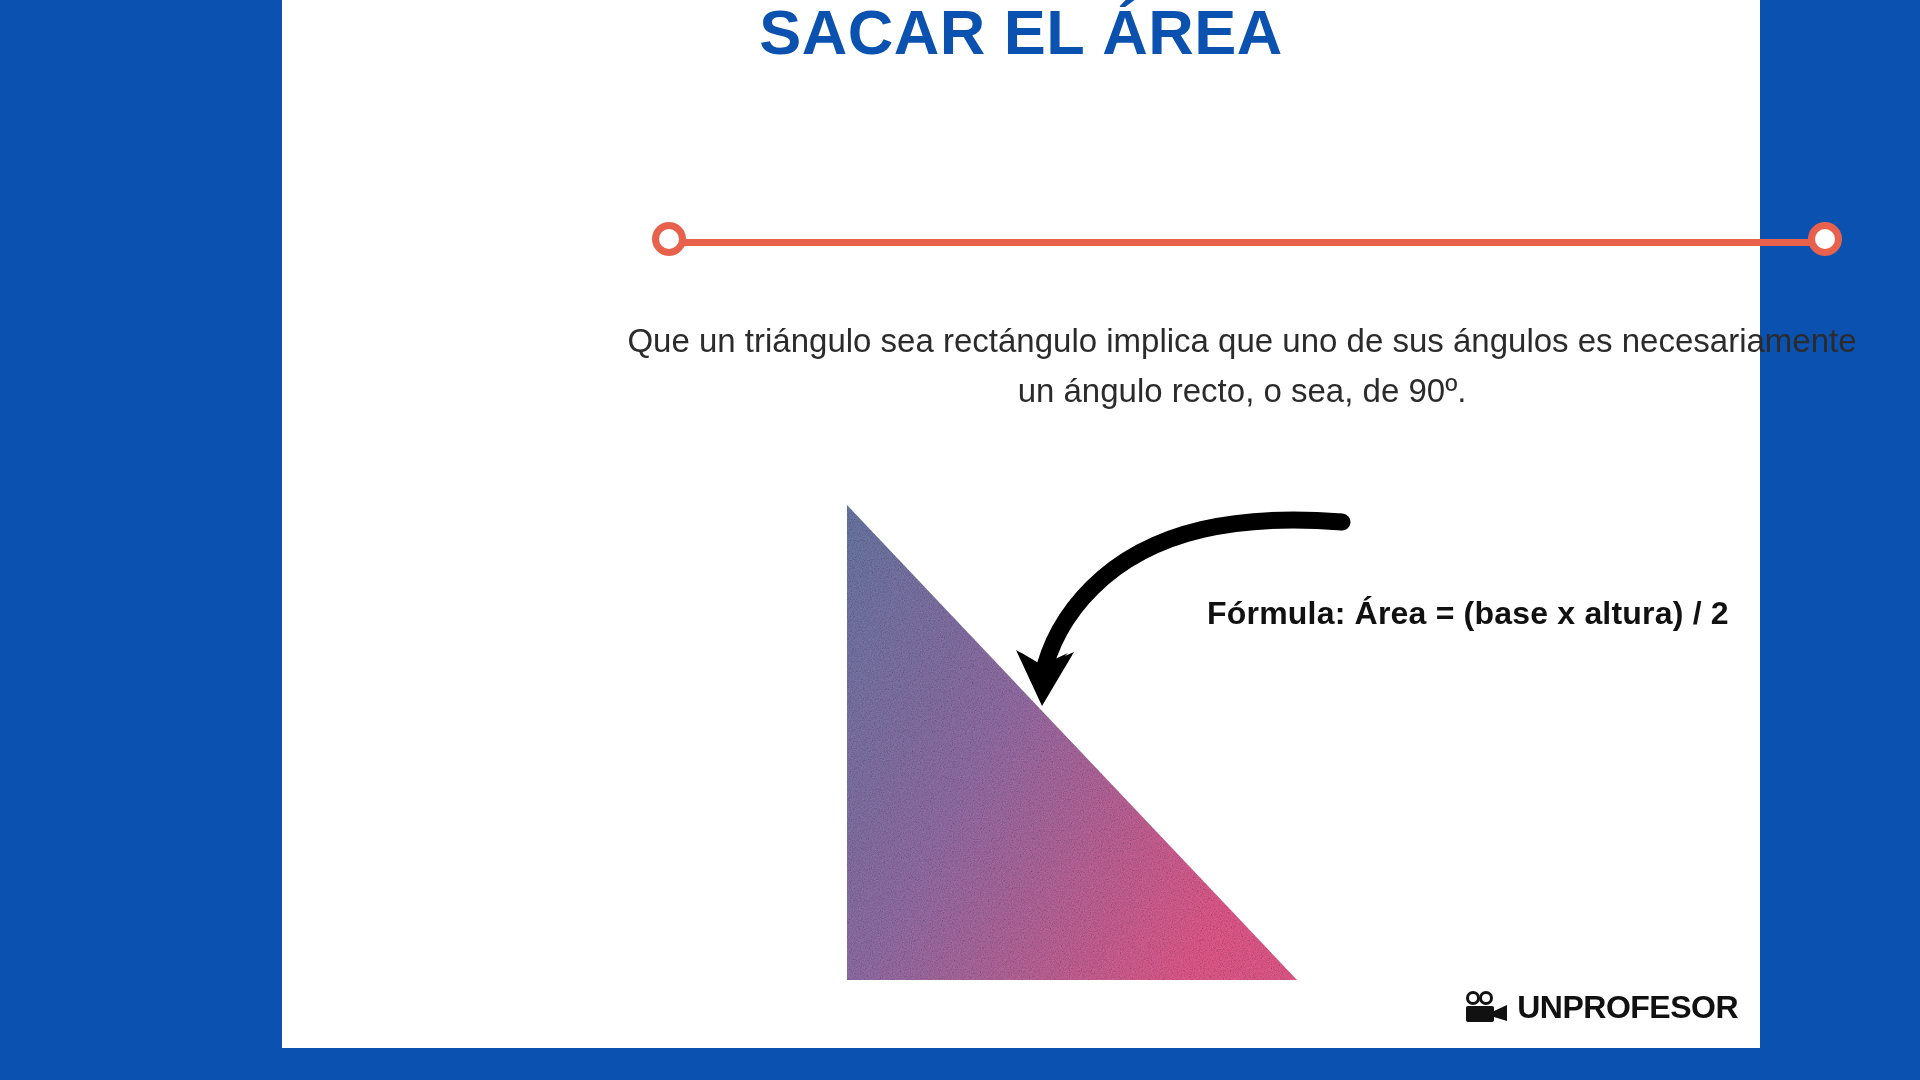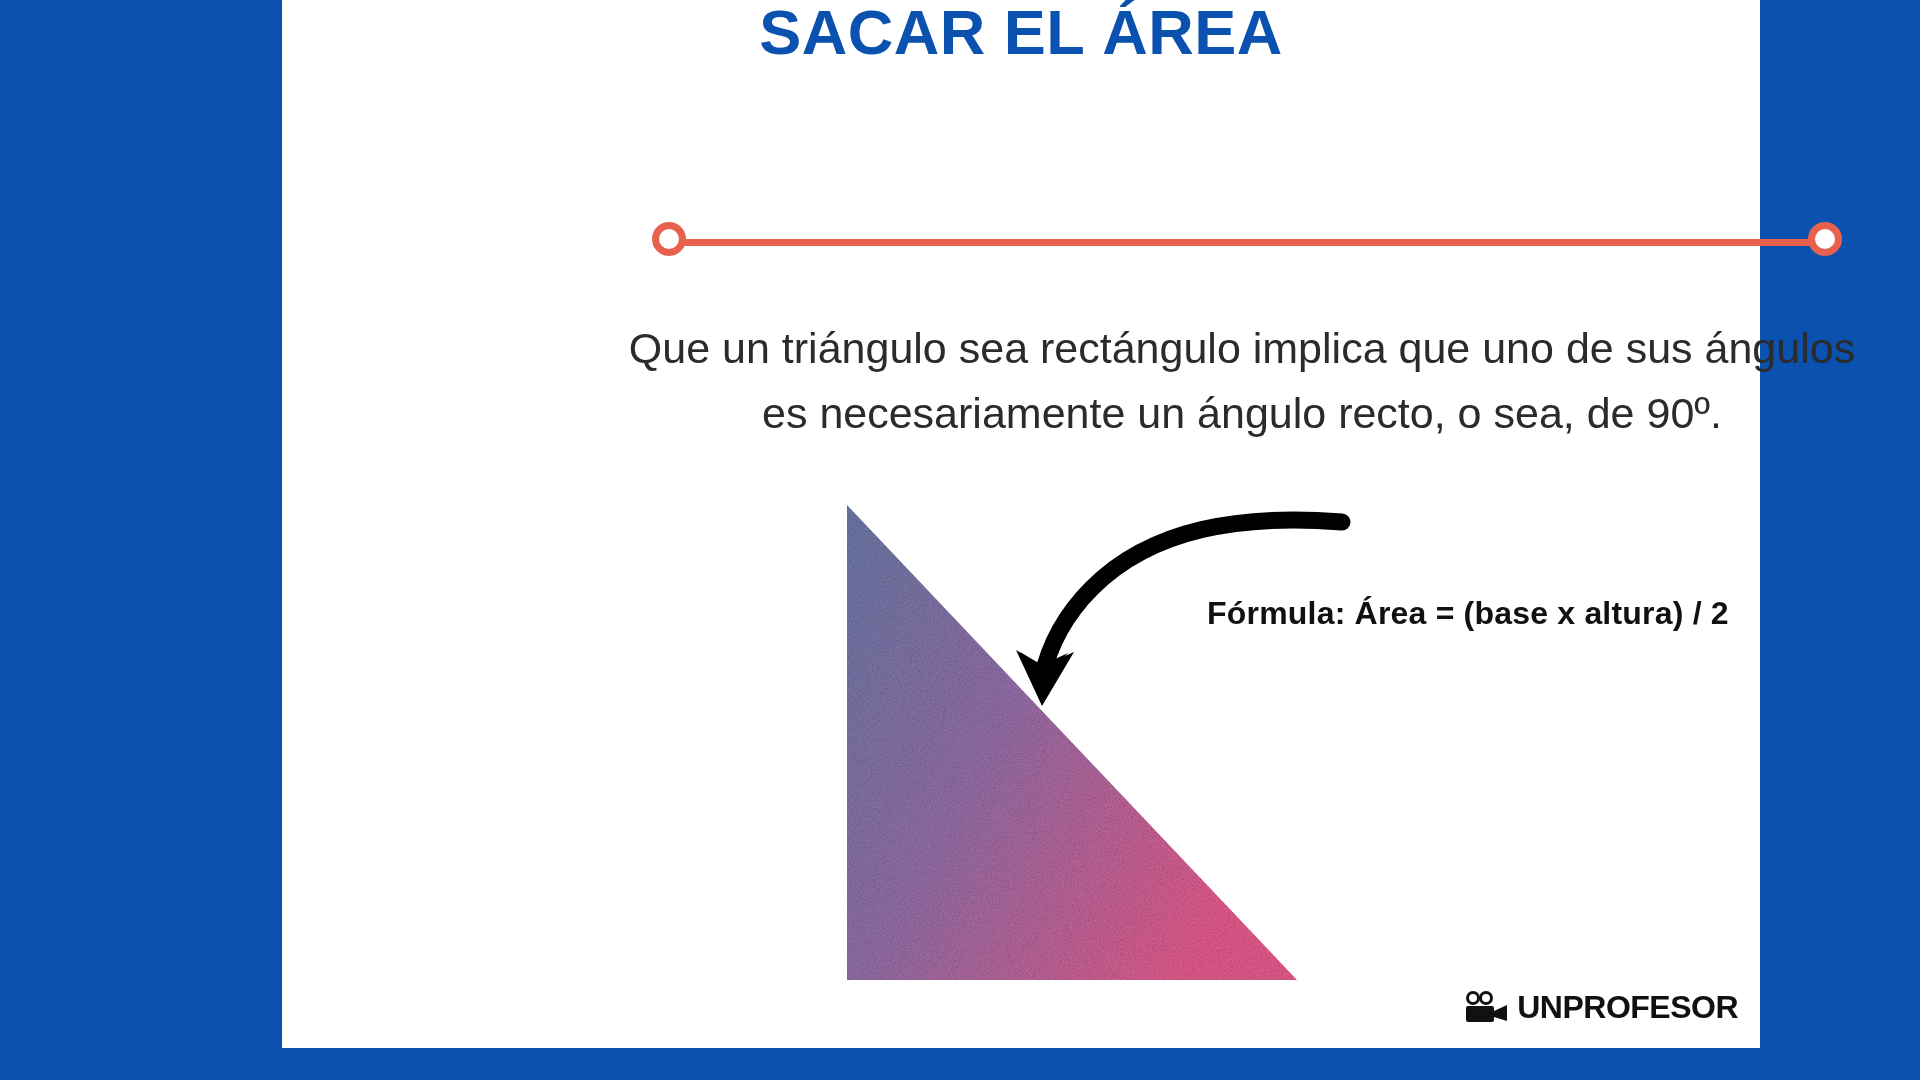--- a/index.html
+++ b/index.html
@@ -76,21 +76,21 @@
   #divider-dot-right { right: 0px; }
 
   
   #body-text {
     position: absolute;
     left: 330px;
     top: 316px;
     width: 1260px;
     text-align: center;
     color: #2b2b2b;
-    font-size: 43px;
+    font-size: 33px;
     line-height: 1.5;
     font-family: "Liberation Sans", sans-serif;
   }
 
   
   #figure {
     position: absolute;
     left: 565px;
     top: 505px;
     width: 550px;

